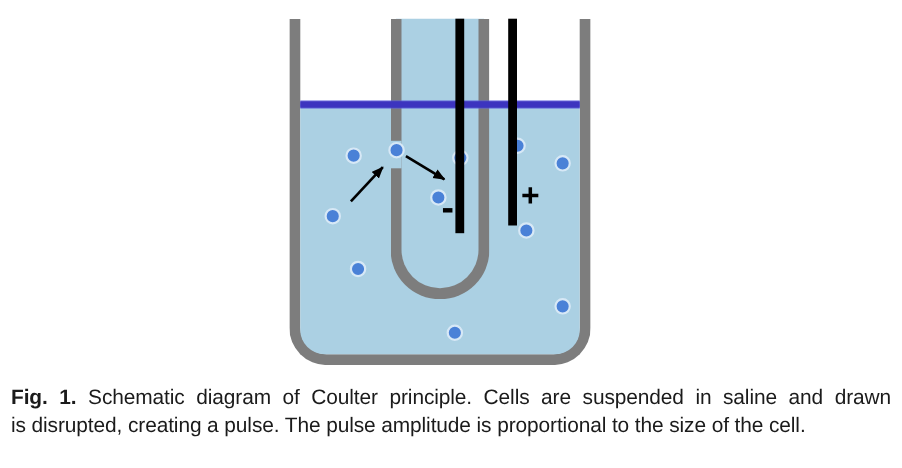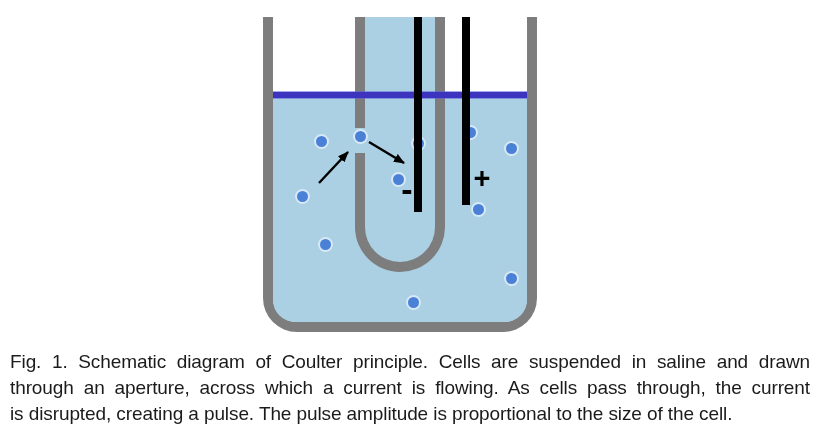--- a/index.html
+++ b/index.html
@@ -85,21 +85,21 @@
     position: relative;
     padding: 4px 10px 0 10px;
     width: 800px;
     font-size: 19px;
     line-height: 26px;
     color: var(--caption-ink);
     letter-spacing: -0.1px;
   }
   .cap-line { text-align: justify; text-align-last: justify; }
   .cap-line.last { text-align-last: left; }
-  .cap-label { font-weight: normal; }
+  .cap-label { font-weight: bold; }
 </style>
 </head>
 <body>
 
 <div class="page">
 
   <div class="diagram">
     <div class="beaker"></div>
     <div class="liquid"></div>
     <div class="utube"></div>
@@ -132,17 +132,16 @@
     <line x1="319" y1="183" x2="348" y2="152" marker-end="url(#ah)"></line>
         <line x1="369" y1="142" x2="404" y2="163" marker-end="url(#ah)"></line>
       </svg>
 
     <div class="pole-label neg">-</div>
     <div class="pole-label pos">+</div>
   </div>
 
   <div class="caption">
     <div class="cap-line"><span class="cap-label">Fig. 1.</span> <span>Schematic diagram of Coulter principle. Cells are suspended in saline and drawn</span></div>
-    <div class="cap-line">through an aperture, across which a current is flowing. As cells pass through, the current</div>
     <div class="cap-line last">is disrupted, creating a pulse. The pulse amplitude is proportional to the size of the cell.</div>
   </div>
 
 </div>
 
 </body></html>

